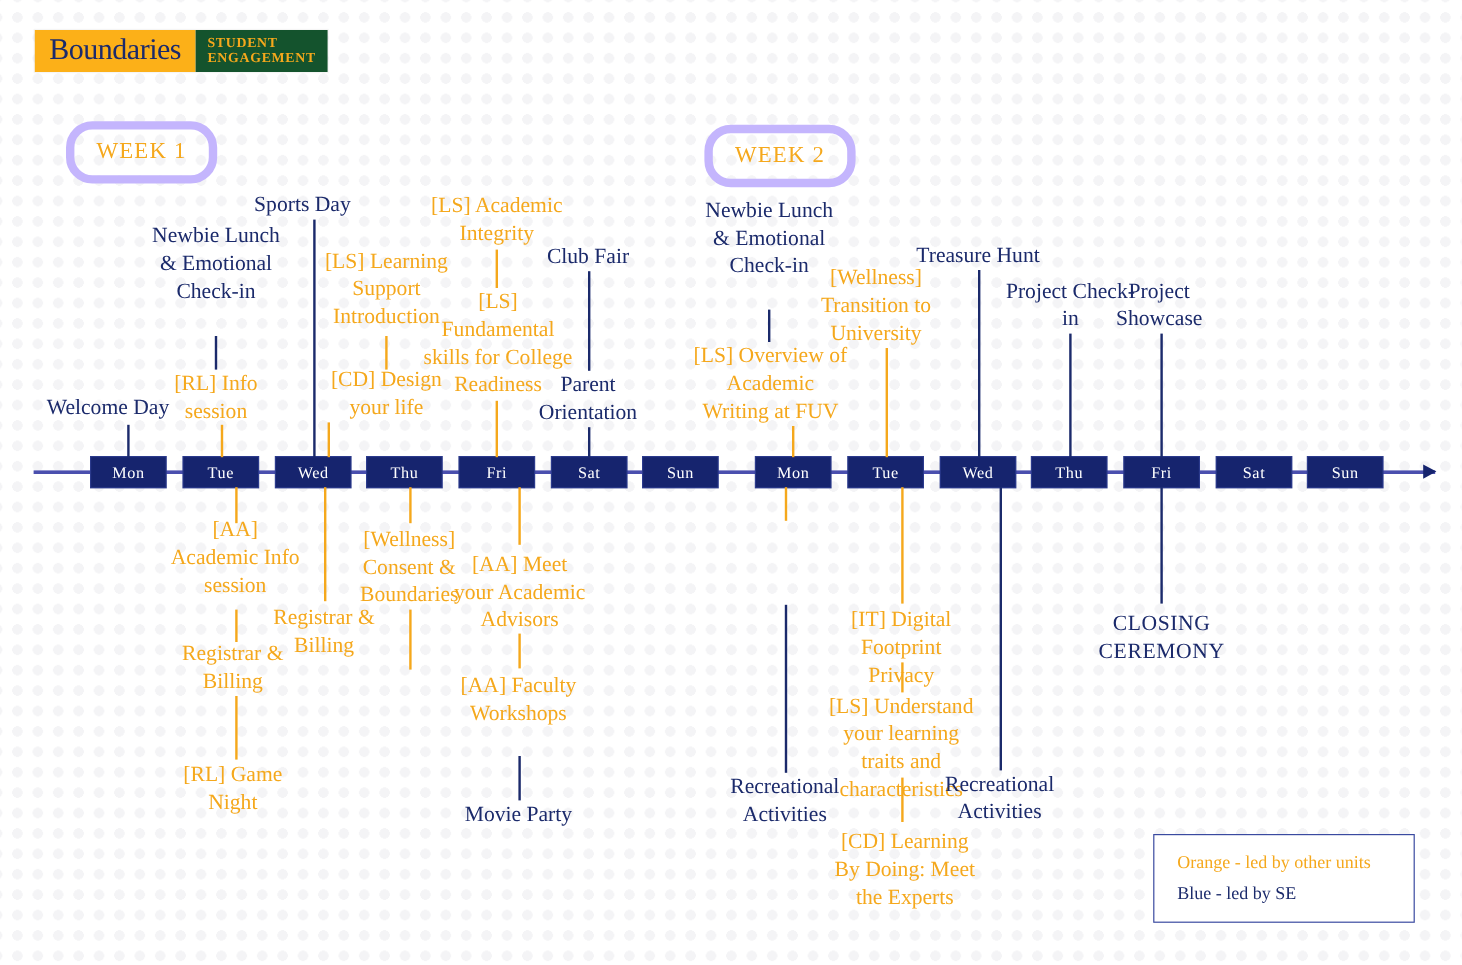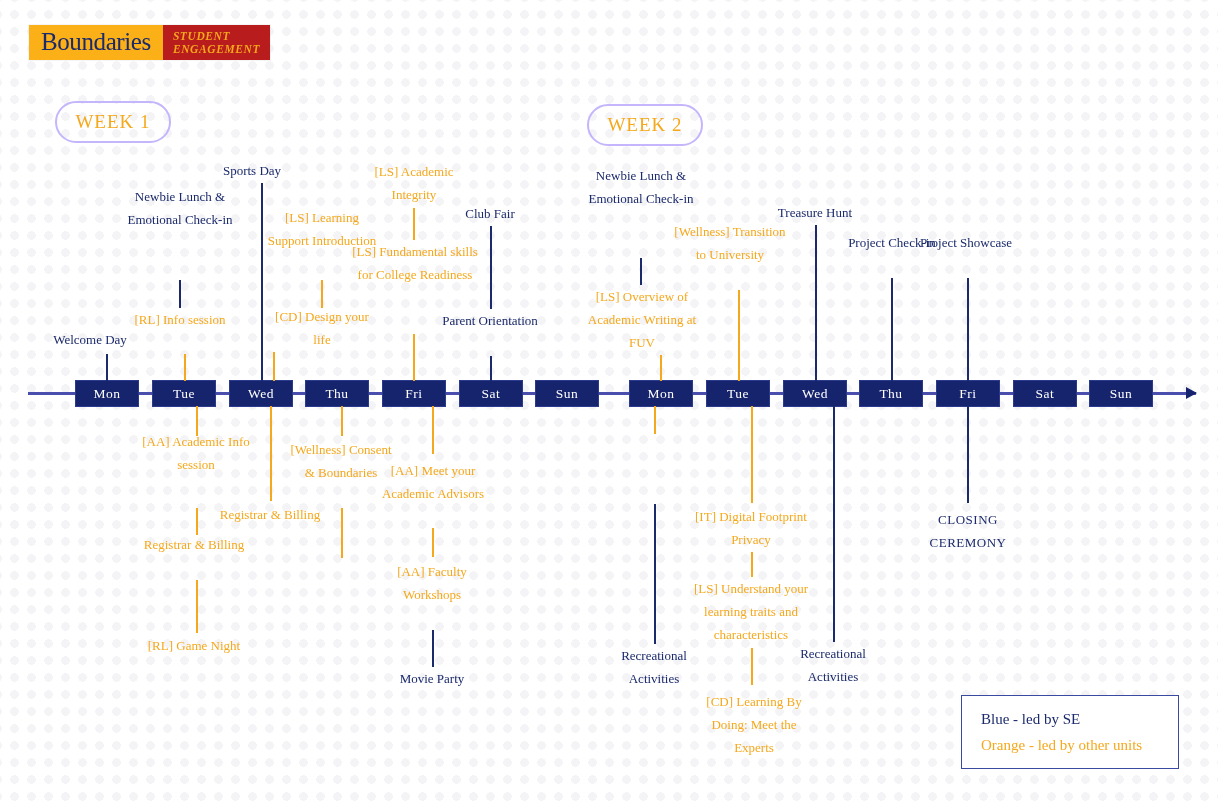--- a/index.html
+++ b/index.html
@@ -11,26 +11,26 @@
     background-position:6px 6px;
     font-family:"Liberation Serif", serif;
   }
   .canvas{position:absolute;inset:0;}
 
   
   .logo{position:absolute;left:29px;top:25px;height:35px;display:flex;
         box-shadow:0 0 0 1px rgba(0,0,0,0.04);}
   .logo-left{background:#fcb018;color:#1b2a6b;display:flex;align-items:center;
         padding:0 12px 2px 12px;font-size:25px;letter-spacing:-0.4px;}
-  .logo-right{background:#b91c1c;color:#f5a81c;display:flex;flex-direction:column;
+  .logo-right{background:#14532d;color:#f5a81c;display:flex;flex-direction:column;
         justify-content:center;padding:0 10px;font-size:11.5px;font-weight:bold;
-        letter-spacing:0.6px;line-height:12.5px;text-align:left;font-style:italic;}
+        letter-spacing:0.6px;line-height:12.5px;text-align:left;}
 
   
-  .week-pill{position:absolute;border:2px solid #c4b5fd;border-radius:22px;
+  .week-pill{position:absolute;border:7px solid #c4b5fd;border-radius:22px;
         color:#f5a81c;font-size:19px;letter-spacing:1px;
         display:flex;align-items:center;justify-content:center;}
   #week-pill-1{left:55px;top:101px;width:112px;height:38px;}
   #week-pill-2{left:587px;top:104px;width:112px;height:38px;}
 
   
   .axis-line{position:absolute;left:28px;top:392px;width:1168px;height:3px;
         background:#4a4fae;}
   .axis-arrow{position:absolute;left:1186px;top:387px;width:0;height:0;
         border-top:6px solid transparent;border-bottom:6px solid transparent;
@@ -40,21 +40,21 @@
   .day{position:absolute;top:381px;height:25px;background:#16246e;color:#ffffff;
         display:flex;align-items:center;justify-content:center;
         font-size:13.5px;letter-spacing:0.5px;box-shadow:0 0 0 1px #2b3a8c;}
 
   
   .stem{position:absolute;width:2px;}
   .stem.navy{background:#1b2a6b;}
   .stem.orange{background:#f5a81c;}
 
   
-  .lbl{position:absolute;text-align:center;line-height:23px;font-size:13px;}
+  .lbl{position:absolute;text-align:center;line-height:23px;font-size:18px;}
   .lbl.navy{color:#1b2a6b;}
   .lbl.orange{color:#f5a81c;}
 
   
   .legend{position:absolute;left:961px;top:695px;width:218px;height:74px;
         border:1.5px solid #3a4aa0;background:#ffffff;
         display:flex;flex-direction:column;justify-content:center;
         padding-left:19px;box-sizing:border-box;}
   .legend-row{font-size:15px;line-height:26px;}
   .legend-row.navy{color:#1b2a6b;}
@@ -170,17 +170,17 @@
   <div class="stem orange" style="left:751px;top:648px;height:37px;"></div>
   <div class="lbl orange" style="left:692px;top:690px;width:124px;">[CD] Learning By Doing: Meet the Experts</div>
 
   <div class="stem navy" style="left:833px;top:406px;height:236px;"></div>
   <div class="lbl navy" style="left:777px;top:642px;width:112px;">Recreational Activities</div>
 
   <div class="stem navy" style="left:967px;top:406px;height:97px;"></div>
   <div class="lbl navy" style="left:908px;top:508px;width:120px;letter-spacing:0.5px;">CLOSING CEREMONY</div>
 
   <div class="legend">
+    <div class="legend-row orange">Orange - led by other units</div>
     <div class="legend-row navy">Blue - led by SE</div>
-    <div class="legend-row orange">Orange - led by other units</div>
   </div>
 
 </div>
 
 </body></html>

